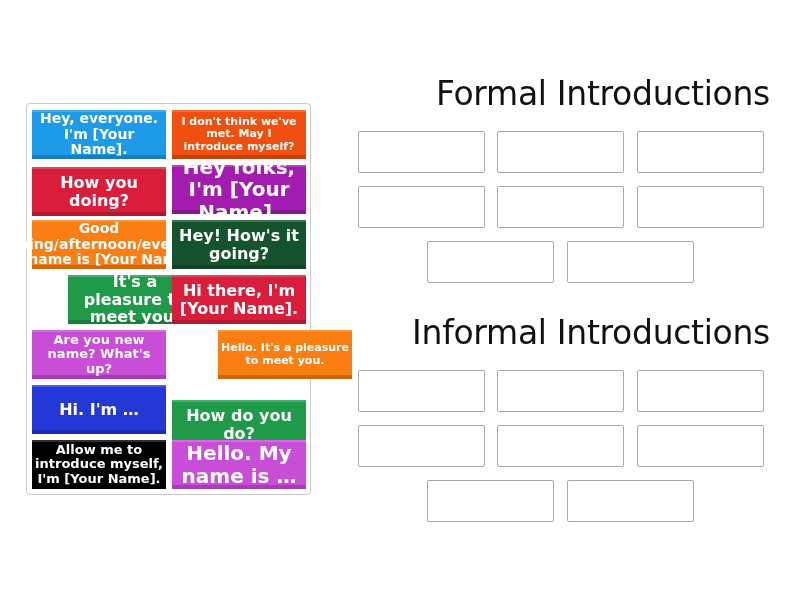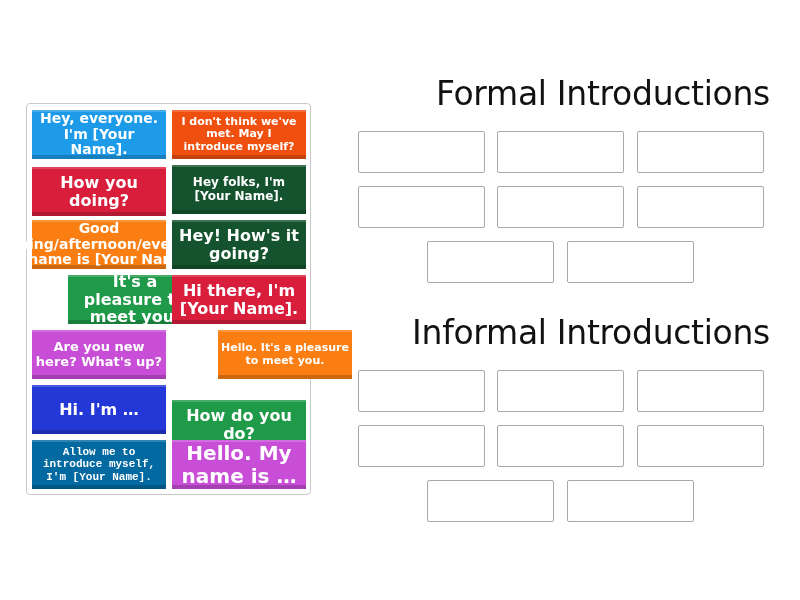--- a/index.html
+++ b/index.html
@@ -24,48 +24,48 @@
 
 <div class="card" style="left:32px;top:110px;background:#1e9be8;font-size:14px;">
     <span>Hey, everyone. I'm [Your Name].</span>
   </div>
 <div class="card" style="left:172px;top:110px;background:#f0500f;font-size:11px;">
     <span>I don't think we've met. May I introduce myself?</span>
   </div>
 <div class="card" style="left:32px;top:167px;background:#d91e3c;font-size:16px;">
     <span>How you doing?</span>
   </div>
-<div class="card" style="left:172px;top:165px;background:#14532d;font-size:12px;">
+<div class="card" style="left:172px;top:165px;background:#a21caf;font-size:20px;">
     <span>Hey folks, I'm [Your Name].</span>
   </div>
 <div class="card" style="left:32px;top:220px;background:#fb7e12;font-size:14px;">
     <span>Good morning/afternoon/evening, my name is [Your Name].</span>
   </div>
 <div class="card" style="left:172px;top:220px;background:#14532d;font-size:16px;">
     <span>Hey! How's it going?</span>
   </div>
 <div class="card" style="left:32px;top:275px;background:#1f9a48;font-size:16px;margin-left:36px;">
     <span>It's a pleasure to meet you.</span>
   </div>
 <div class="card" style="left:172px;top:275px;background:#d91e3c;font-size:16px;">
     <span>Hi there, I'm [Your Name].</span>
   </div>
 <div class="card" style="left:32px;top:330px;background:#c84ed8;font-size:13px;">
-    <span>Are you new here? What's up?</span>
+    <span>Are you new name? What's up?</span>
   </div>
 <div class="card" style="left:172px;top:330px;background:#fb7e12;font-size:11px;margin-left:46px;">
     <span>Hello. It's a pleasure to meet you.</span>
   </div>
 <div class="card" style="left:32px;top:385px;background:#2338d6;font-size:16px;">
     <span>Hi. I'm …</span>
   </div>
 <div class="card" style="left:172px;top:400px;background:#1f9a48;font-size:16px;">
     <span>How do you do?</span>
   </div>
-<div class="card" style="left:32px;top:440px;background:#0369a1;font-size:11px;font-family:Liberation Mono, monospace;">
+<div class="card" style="left:32px;top:440px;background:#000000;font-size:13px;">
     <span>Allow me to introduce myself, I'm [Your Name].</span>
   </div>
 <div class="card" style="left:172px;top:440px;background:#c84ed8;font-size:20px;">
     <span>Hello. My name is …</span>
   </div>
 
 <div class="title" style="left:350px;top:74px;">Formal Introductions</div>
 <div class="slot" style="left:358px;top:131px;"></div>
 <div class="slot" style="left:497px;top:131px;"></div>
 <div class="slot" style="left:637px;top:131px;"></div>

